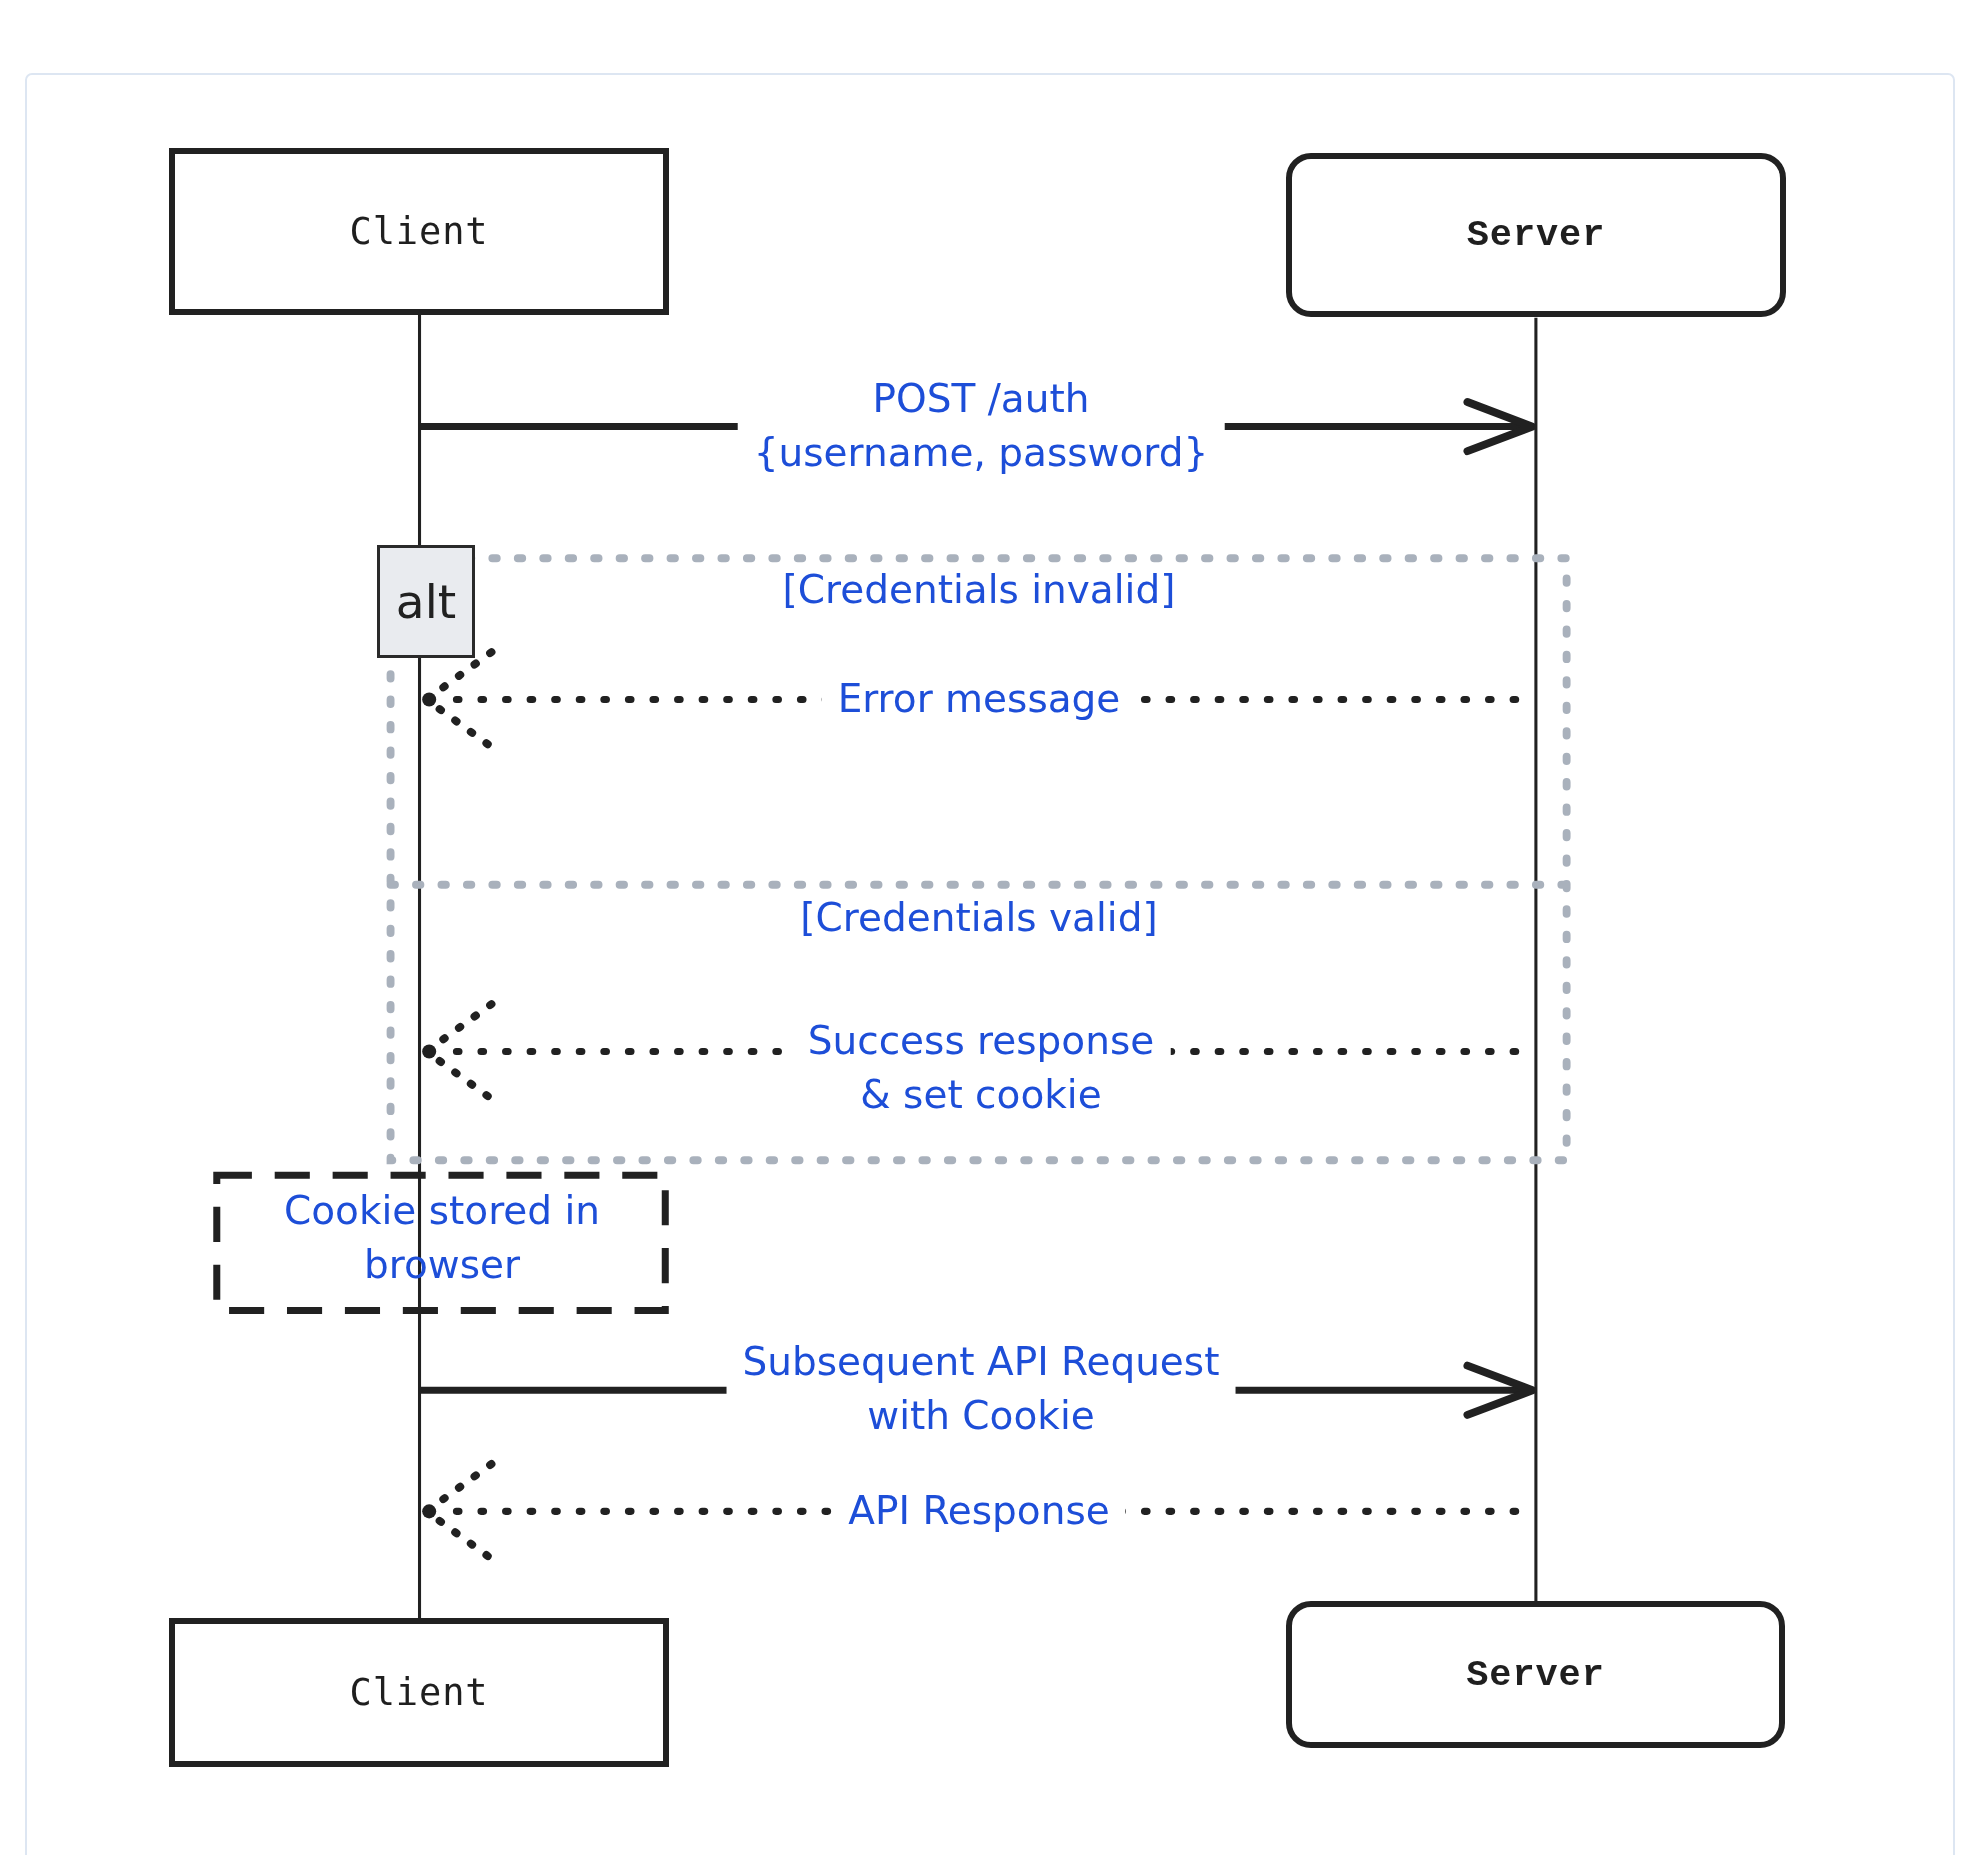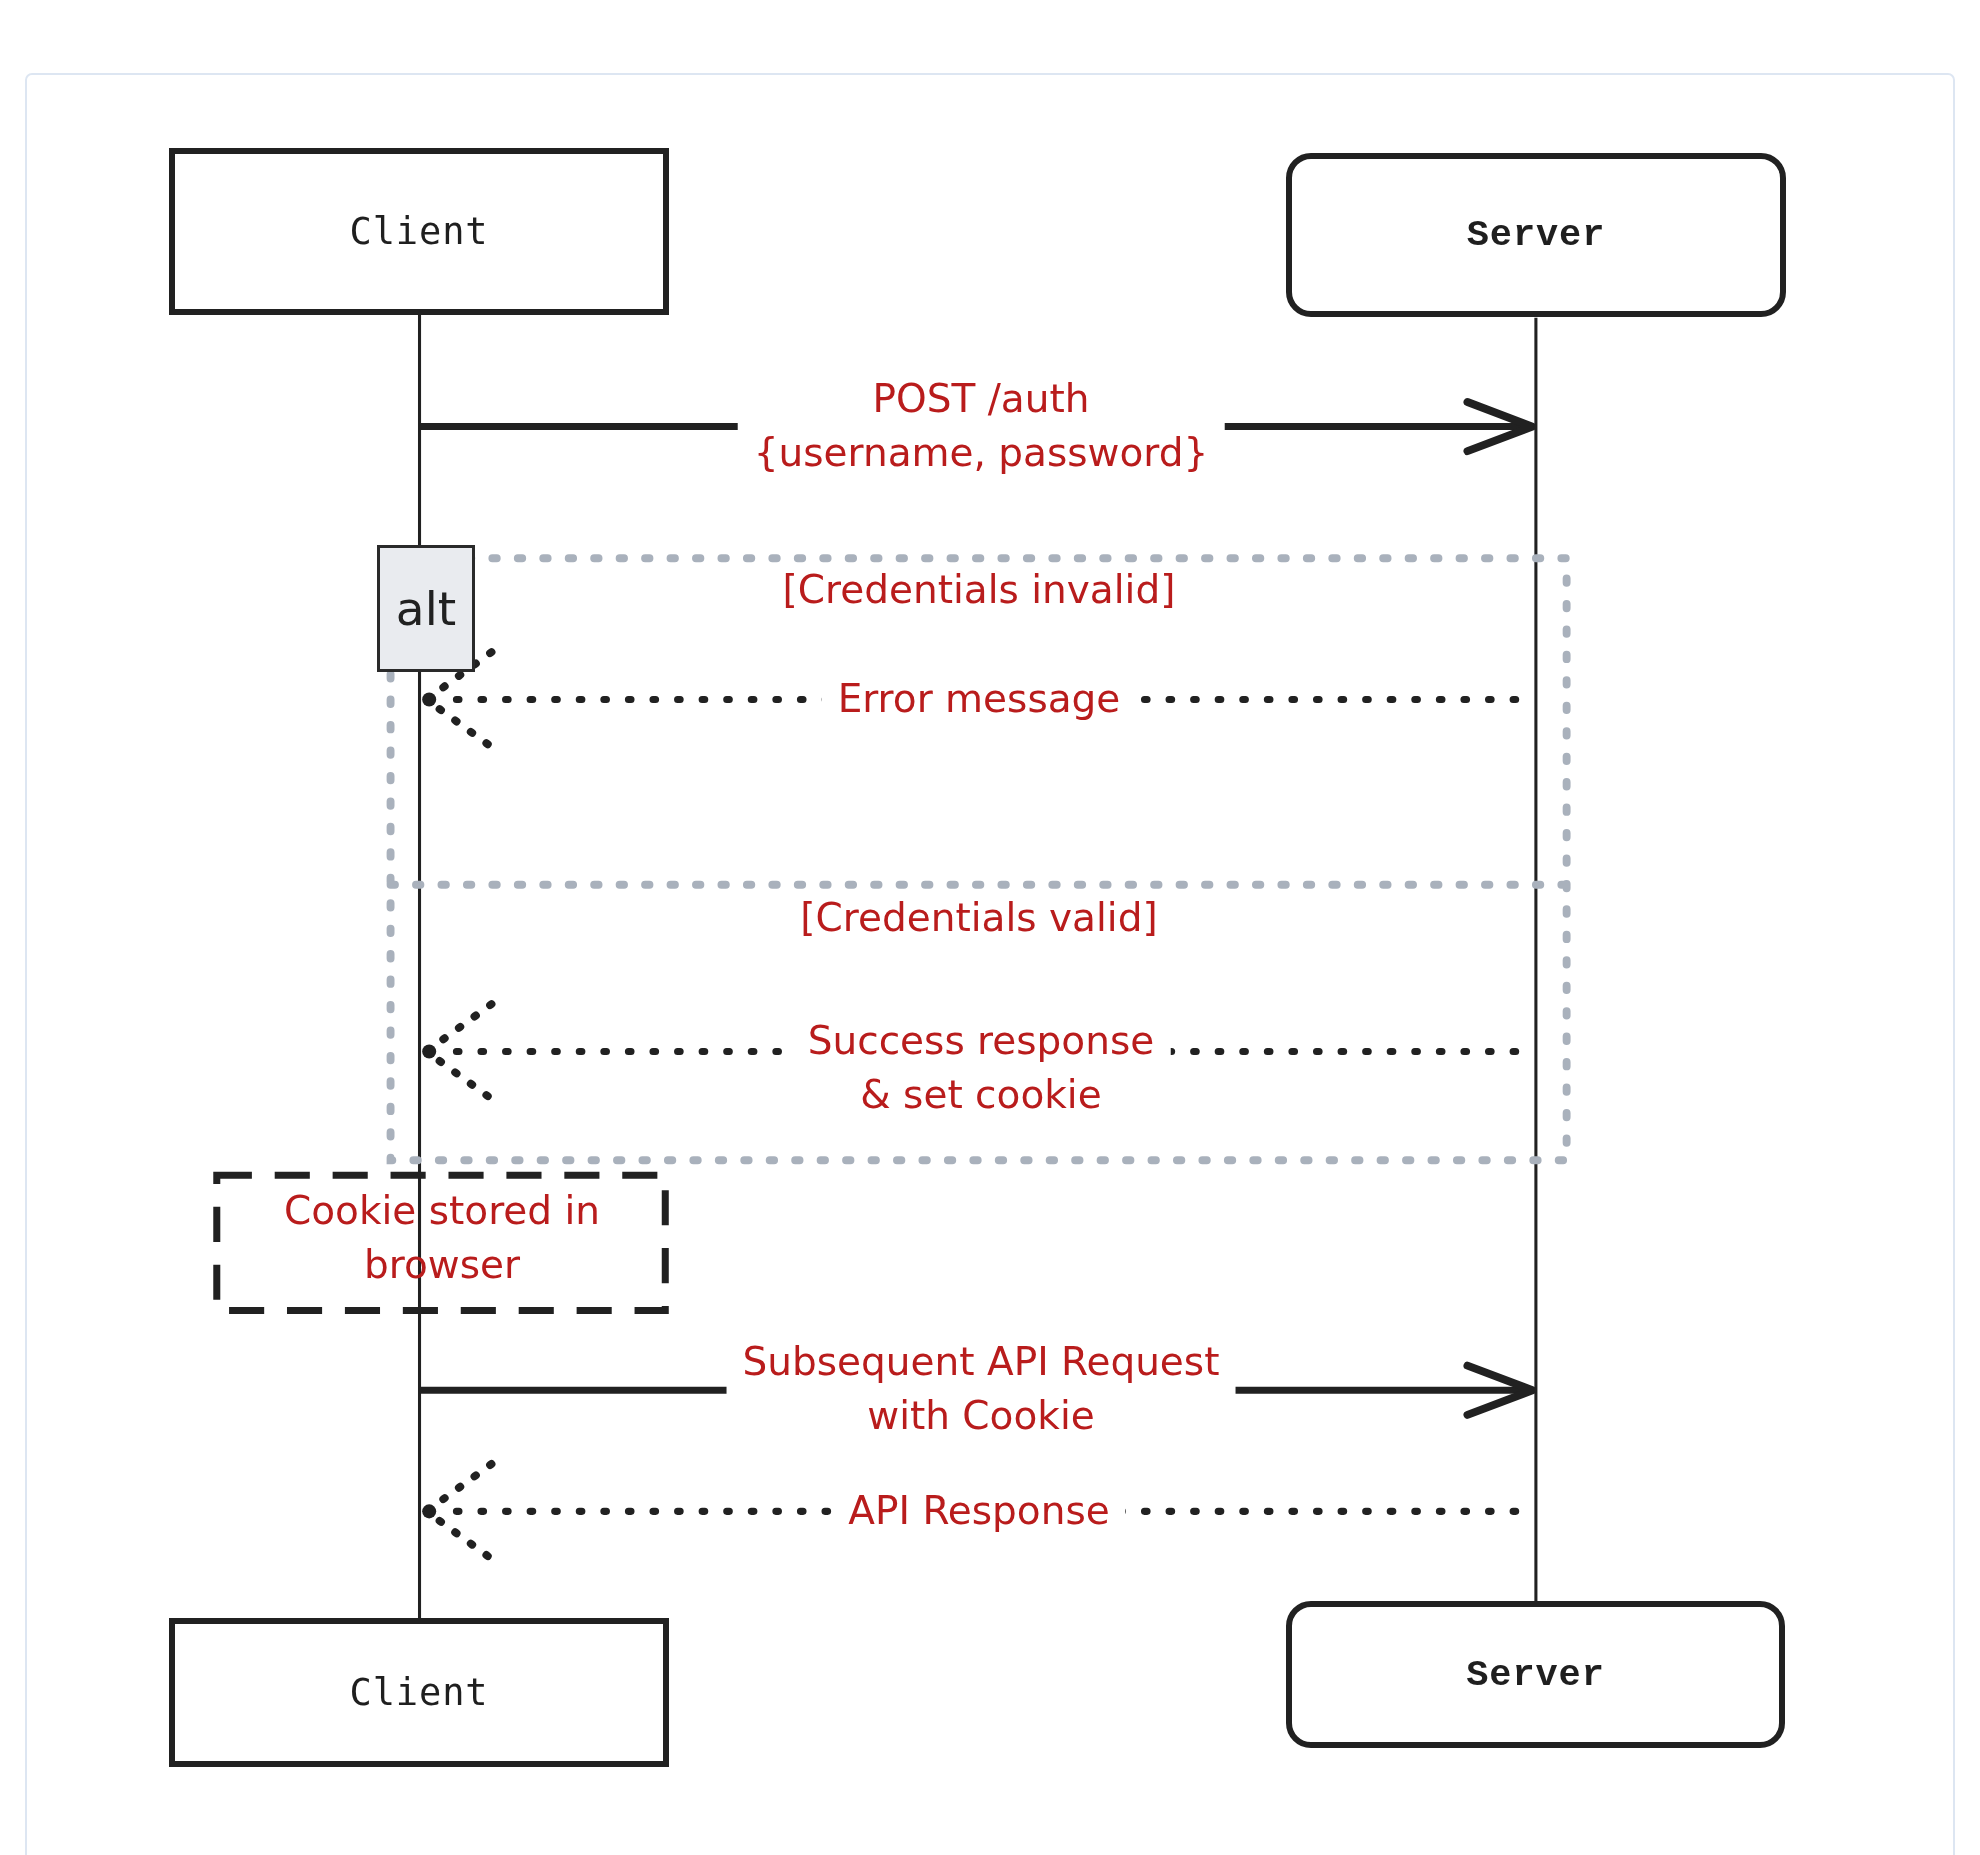--- a/index.html
+++ b/index.html
@@ -20,28 +20,28 @@
   }
   .actor.client { font-family:"DejaVu Sans Mono", monospace; font-size:37px; letter-spacing:0.9px; color:#1f1f1f; }
   .actor.server { font-family:"Liberation Mono", monospace; font-weight:700; font-size:37px; letter-spacing:0.9px; color:#1f1f1f;border-radius:25px; }
   .client-top   { left:169px;  top:100px;  width:500px; height:167px; }
   .server-top   { left:1286px; top:105px;  width:500px; height:164px; }
   .client-bot   { left:169px;  top:1570px; width:500px; height:149px; }
   .server-bot   { left:1286px; top:1553px; width:499px; height:147px; }
 
   
   .alt-badge {
-    position:absolute; left:377px; top:497px; width:98px; height:127px; box-sizing:border-box;
+    position:absolute; left:377px; top:497px; width:98px; height:113px; box-sizing:border-box;
     background:#e9ebef; border:3.5px solid #2a2a2a;
     display:flex; align-items:center; justify-content:center;
     font-size:47px; color:#212121;
   }
 
   
-  .hand { font-family:"DejaVu Sans", sans-serif; color:#b91c1c; }
+  .hand { font-family:"DejaVu Sans", sans-serif; color:#1d4ed8; }
   .msg-label {
     position:absolute; transform:translate(-50%,-50%); text-align:center;
     font-size:39px; line-height:54px; white-space:nowrap;
   }
   .on-line { background:#ffffff; padding:1.8px 16px; }
   .guard { position:absolute; transform:translate(-50%,-50%); font-size:39px; white-space:nowrap; }
   .note-text {
     position:absolute; transform:translate(-50%,-50%); text-align:center;
     font-size:39px; line-height:54px; white-space:nowrap;
   }

